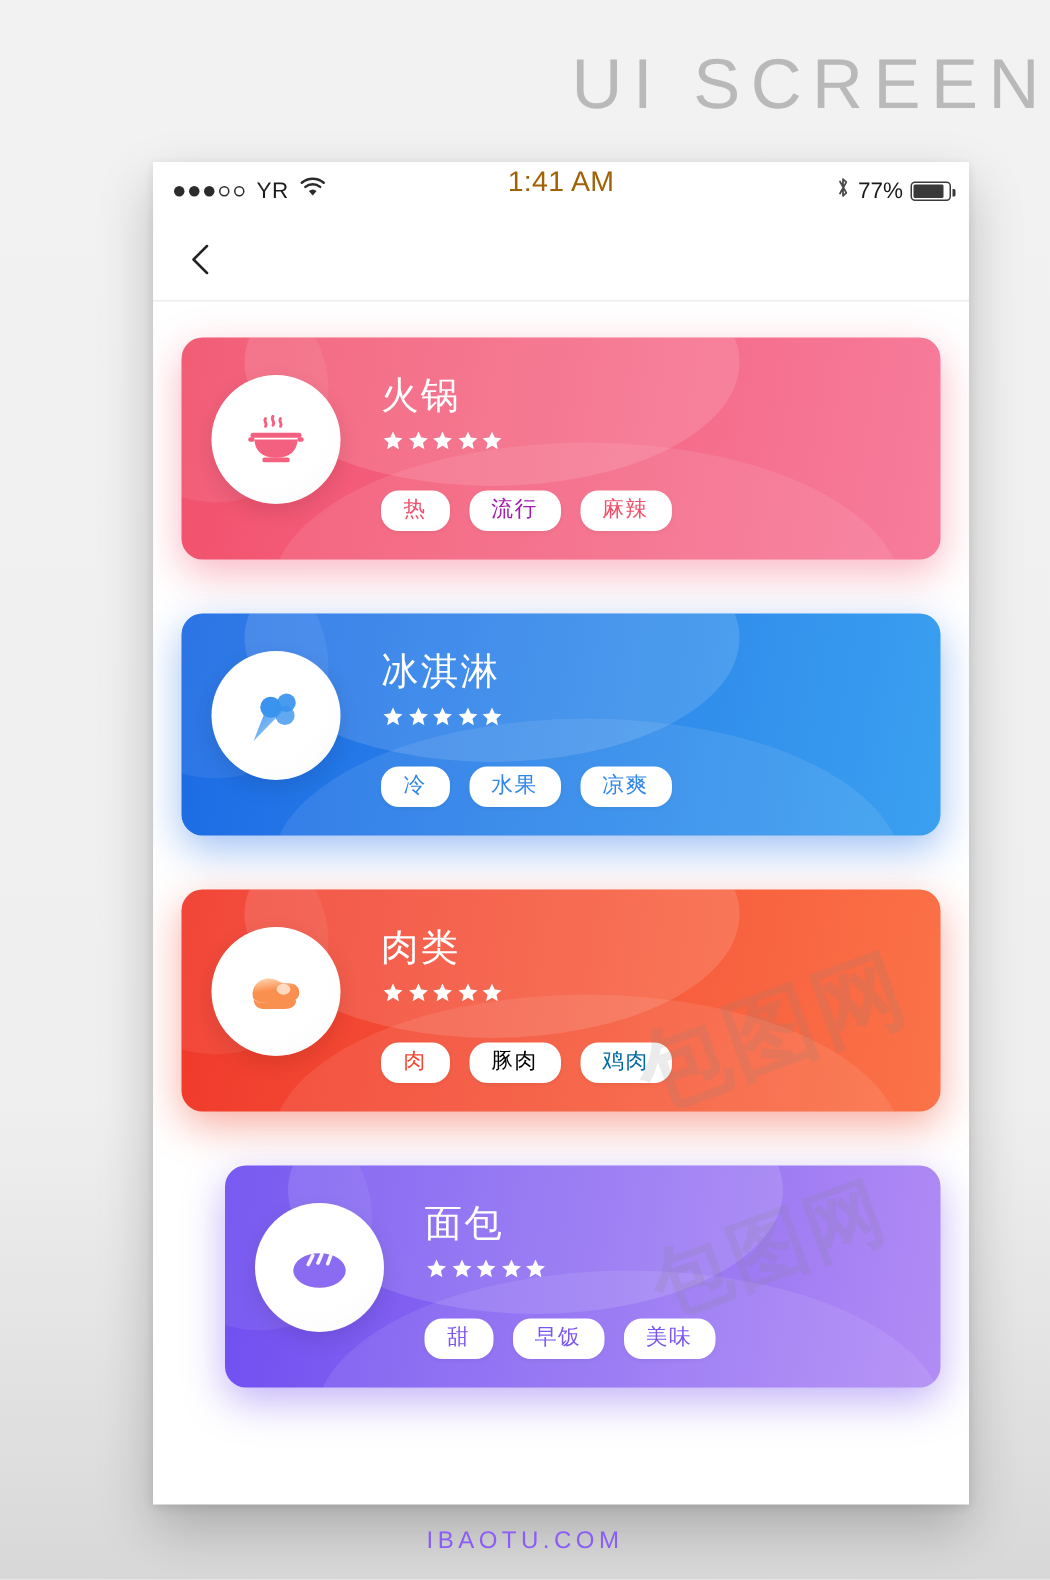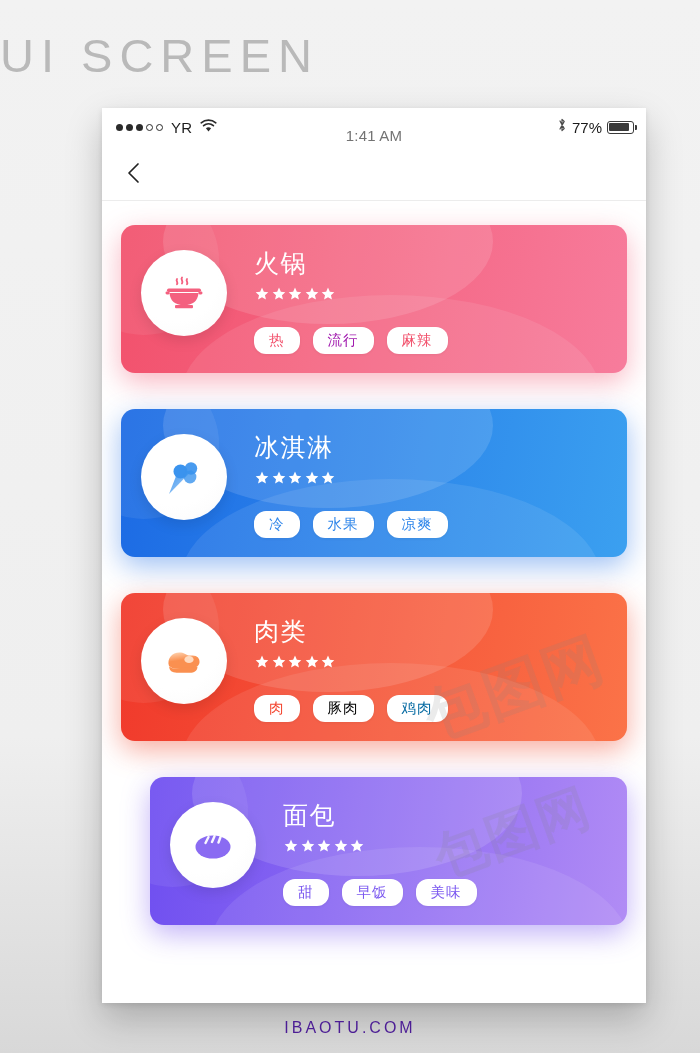--- a/index.html
+++ b/index.html
@@ -11,29 +11,29 @@
   body {
     background:
       linear-gradient(180deg,#f2f2f2 0%,#efefef 70%,#d8d8d8 100%),
       radial-gradient(ellipse at 50% 40%, #fafafa 0%, #e2e2e2 100%);
     position:relative;
   }
 
   
   .page-title {
     position:absolute; top:28px; left:0; width:700px;
-    text-align:left;
+    text-align:right;
     font-size:47px; letter-spacing:7px; font-weight:400;
     color:#b9b9b9;
   }
   .page-footer {
     position:absolute; top:1019px; left:0; width:700px;
     text-align:center;
     font-size:16px; letter-spacing:3px; font-weight:400;
-    color:#4c1d95;
+    color:#8b5cf6;
   }
 
   
   .phone {
     position:absolute; left:102px; top:108px;
     width:544px; height:895px;
     background:#ffffff;
     box-shadow:0 16px 34px rgba(0,0,0,0.22), 0 2px 6px rgba(0,0,0,0.10);
     overflow:hidden;
   }
@@ -43,22 +43,22 @@
     position:relative; height:37px; width:100%;
     background:#fff;
   }
   .sb-left { position:absolute; left:14px; top:10px; display:flex; align-items:center; gap:5px;}
   .dots { display:flex; gap:3px; align-items:center; }
   .dot { width:7px; height:7px; border-radius:50%; background:#2b2b2b; }
   .dot.hollow { background:transparent; border:1px solid #2b2b2b; width:7px; height:7px;}
   .carrier { font-size:15px; color:#1c1c1c; letter-spacing:0.3px; margin-left:3px;}
   .wifi { margin-left:3px; display:inline-block; }
   .sb-center {
-    position:absolute; left:0; width:100%; top:19px;
-    text-align:center; font-size:15px; color:#737373; letter-spacing:0.2px;
+    position:absolute; left:0; width:100%; top:3px;
+    text-align:center; font-size:19px; color:#a16207; letter-spacing:0.2px;
   }
   .sb-right { position:absolute; right:12px; top:9px; display:flex; align-items:center; gap:5px;}
   .battery-pct { font-size:15px; color:#1a1a1a; }
   .battery {
     width:27px; height:13px; border:1.4px solid #3a3a3a; border-radius:3px;
     position:relative; display:inline-block;
   }
   .battery::after{
     content:""; position:absolute; right:-4px; top:3.5px;
     width:2.2px; height:5px; background:#3a3a3a; border-radius:0 1px 1px 0;

